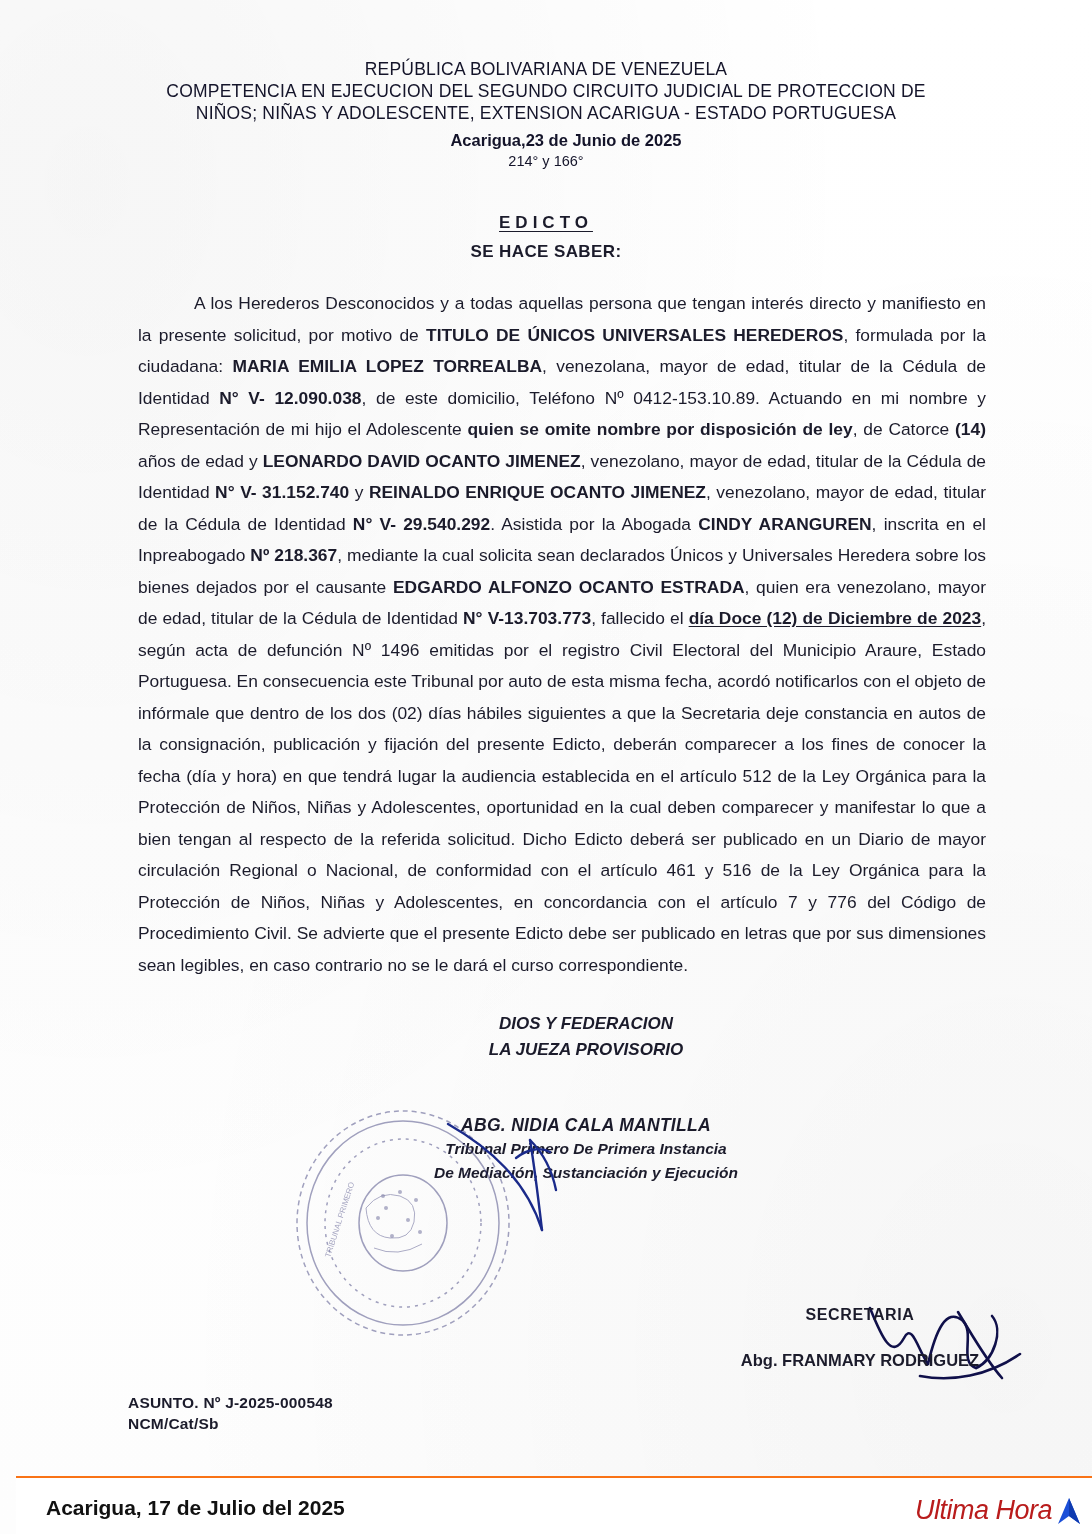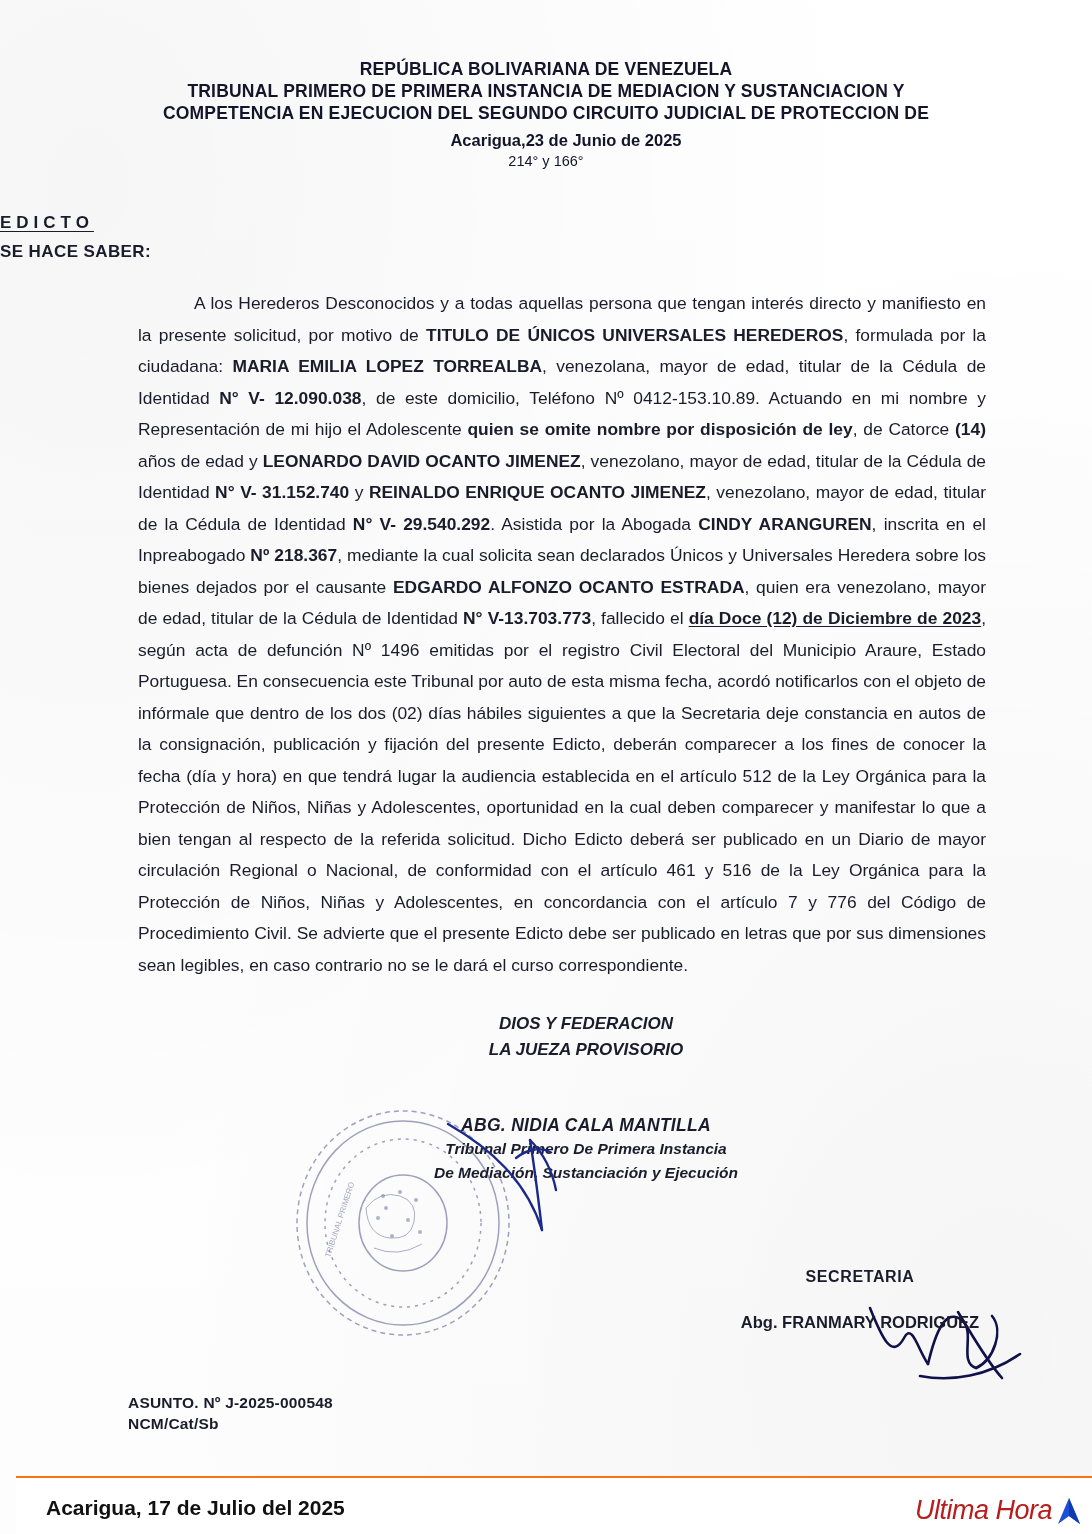--- a/index.html
+++ b/index.html
@@ -32,42 +32,42 @@
     height: 1480px;
   }
 
   
   .header {
     text-align: center;
     padding-top: 58px;
     color: #14142a;
   }
   .header .line {
-    font-weight: bold;
+    font-weight: normal;
     font-size: 17.5px;
     letter-spacing: 0.2px;
     line-height: 22px;
     padding: 0 76px;
   }
   .header .l1 { font-size: 17.5px; }
   .header .place {
     font-weight: bold;
     font-size: 16.5px;
     margin-top: 7px;
     padding-left: 40px;
   }
   .header .years {
     font-weight: normal;
     font-size: 14.5px;
     margin-top: 3px;
   }
 
   
   .titleblock {
-    text-align: left;
+    text-align: center;
     margin-top: 44px;
   }
   .edicto {
     font-weight: bold;
     font-size: 17px;
     letter-spacing: 5px;
     text-decoration: underline;
     text-underline-offset: 3px;
   }
   .saber {
@@ -117,21 +117,21 @@
     font-weight: bold;
     font-style: italic;
     font-size: 15.5px;
     line-height: 22px;
     margin-top: 2px;
   }
 
   .secretary {
     position: absolute;
     right: 72px;
-    top: 1268px;
+    top: 1306px;
     text-align: center;
     width: 320px;
   }
   .secretary .role {
     font-weight: bold;
     font-size: 16px;
     letter-spacing: 0.6px;
   }
   .secretary .sname {
     font-weight: bold;
@@ -207,22 +207,22 @@
 </style>
 </head>
 <body>
 
 <div class="page"></div>
 
 <div class="doc">
 
   <div class="header">
     <div class="line l1">REPÚBLICA BOLIVARIANA DE VENEZUELA</div>
-    <div class="line">TRIBUNAL  PRIMERO DE PRIMERA INSTANCIA  DE MEDIACION Y SUSTANCIACION Y</div>
     <div class="line">COMPETENCIA EN EJECUCION DEL SEGUNDO CIRCUITO JUDICIAL DE PROTECCION DE</div>
+    <div class="line">NIÑOS; NIÑAS Y ADOLESCENTE, EXTENSION ACARIGUA - ESTADO PORTUGUESA</div>
     <div class="place">Acarigua,23 de Junio de 2025</div>
     <div class="years">214° y 166°</div>
   </div>
 
   <div class="titleblock">
     <div class="edicto">EDICTO</div>
     <div class="saber">SE HACE SABER:</div>
   </div>
 
   <div class="body">

